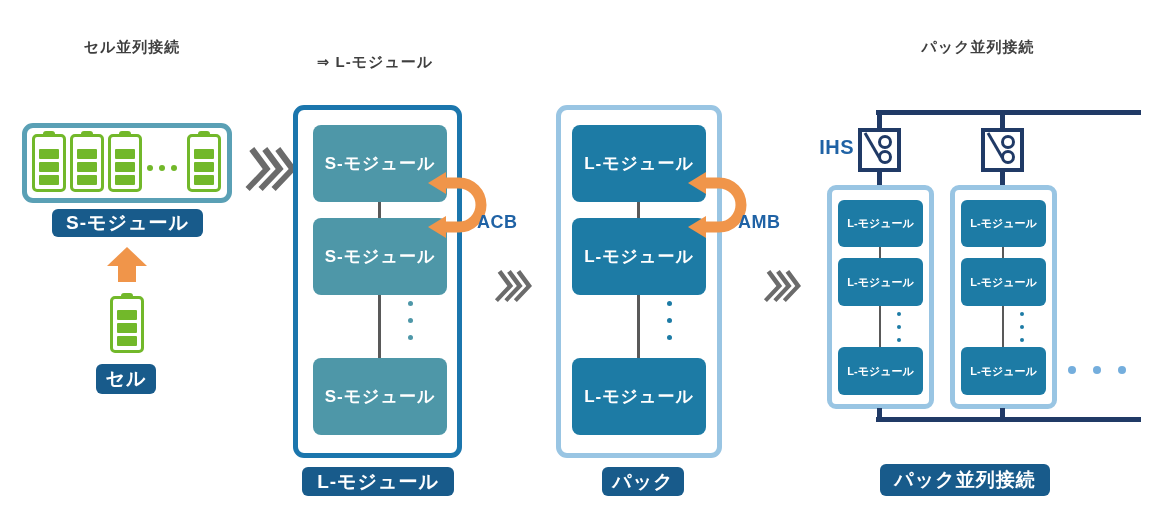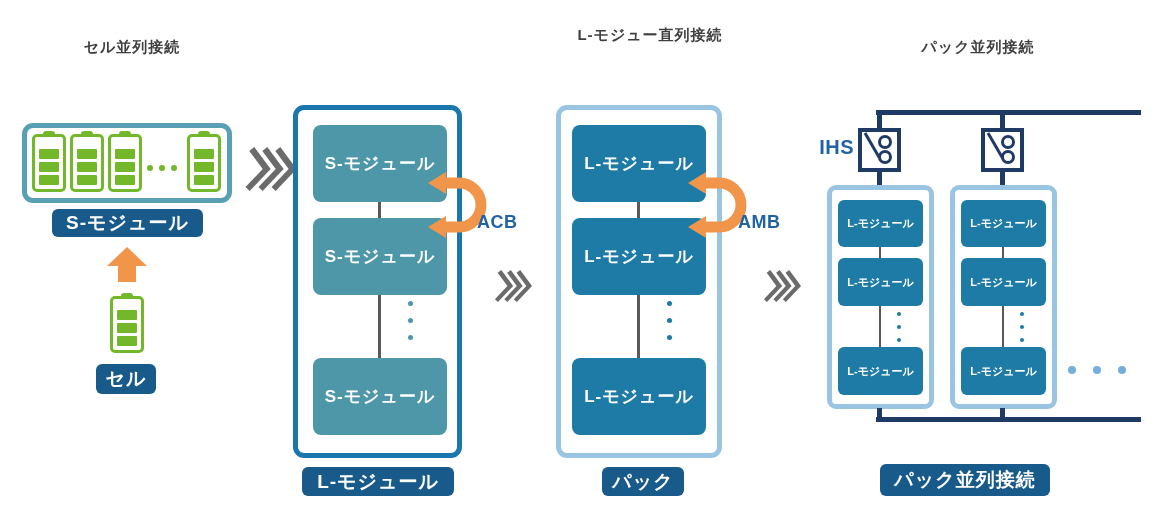--- a/index.html
+++ b/index.html
@@ -92,20 +92,21 @@
   <div class="navlabel" style="left:96px;top:364px;width:60px;height:30px;">セル</div>
 
   <svg class="abs" style="left:244px;top:147px;" width="50" height="44" viewBox="0 0 50 44">
     <g fill="none" stroke="#6b6b6b" stroke-width="6" transform="skewX(-6)">
       <polyline points="8,2 25,22 8,42"></polyline>
       <polyline points="21,2 38,22 21,42"></polyline>
       <polyline points="34,2 51,22 34,42"></polyline>
     </g>
   </svg>
 
+  <div class="title" style="left:294px;top:53px;width:162px;">⇒ L-モジュール</div>
 
   <div class="outerbox b-blue" style="left:293px;top:105px;width:169px;height:353px;"></div>
 
   <div class="vline" style="left:378px;top:202px;height:16px;"></div>
   <div class="vline" style="left:378px;top:295px;height:63px;"></div>
 
   <div class="modbox bg-teal" style="left:313px;top:125px;width:134px;height:77px;">S-モジュール</div>
   <div class="modbox bg-teal" style="left:313px;top:218px;width:134px;height:77px;">S-モジュール</div>
   <div class="modbox bg-teal" style="left:313px;top:358px;width:134px;height:77px;">S-モジュール</div>
 
@@ -125,21 +126,20 @@
   <div class="baltext" style="left:477px;top:212px;">ACB</div>
 
   <svg class="abs" style="left:492px;top:270px;" width="40" height="32" viewBox="0 0 50 44">
     <g fill="none" stroke="#6b6b6b" stroke-width="6" transform="skewX(-6)">
       <polyline points="8,2 25,22 8,42"></polyline>
       <polyline points="21,2 38,22 21,42"></polyline>
       <polyline points="34,2 51,22 34,42"></polyline>
     </g>
   </svg>
 
-  <div class="title" style="left:569px;top:26px;width:162px;">L-モジュー直列接続</div>
 
   <div class="outerbox b-light" style="left:556px;top:105px;width:166px;height:353px;"></div>
 
   <div class="vline" style="left:637px;top:202px;height:16px;"></div>
   <div class="vline" style="left:637px;top:295px;height:63px;"></div>
 
   <div class="modbox bg-blue" style="left:572px;top:125px;width:134px;height:77px;">L-モジュール</div>
   <div class="modbox bg-blue" style="left:572px;top:218px;width:134px;height:77px;">L-モジュール</div>
   <div class="modbox bg-blue" style="left:572px;top:358px;width:134px;height:77px;">L-モジュール</div>
 

